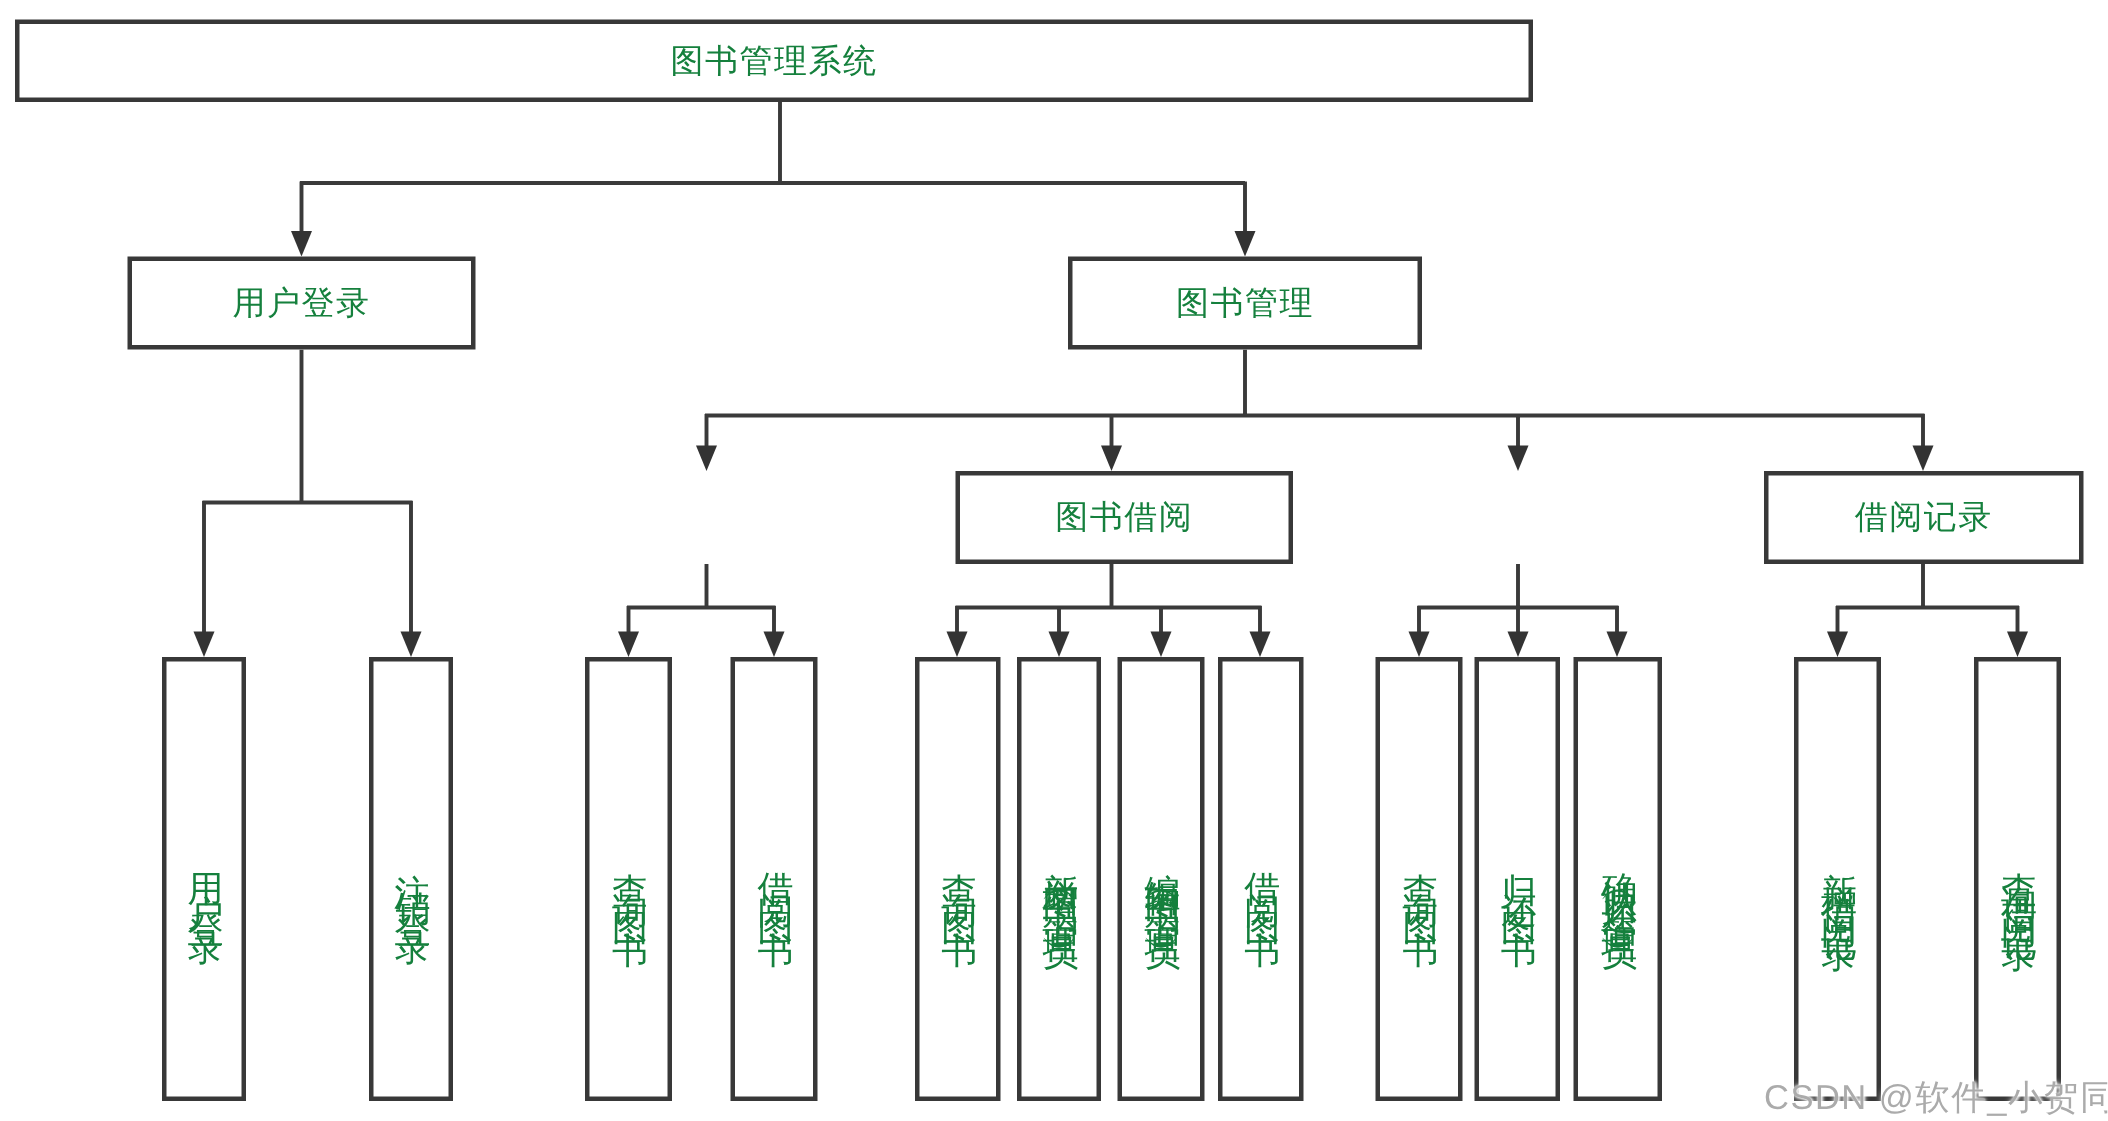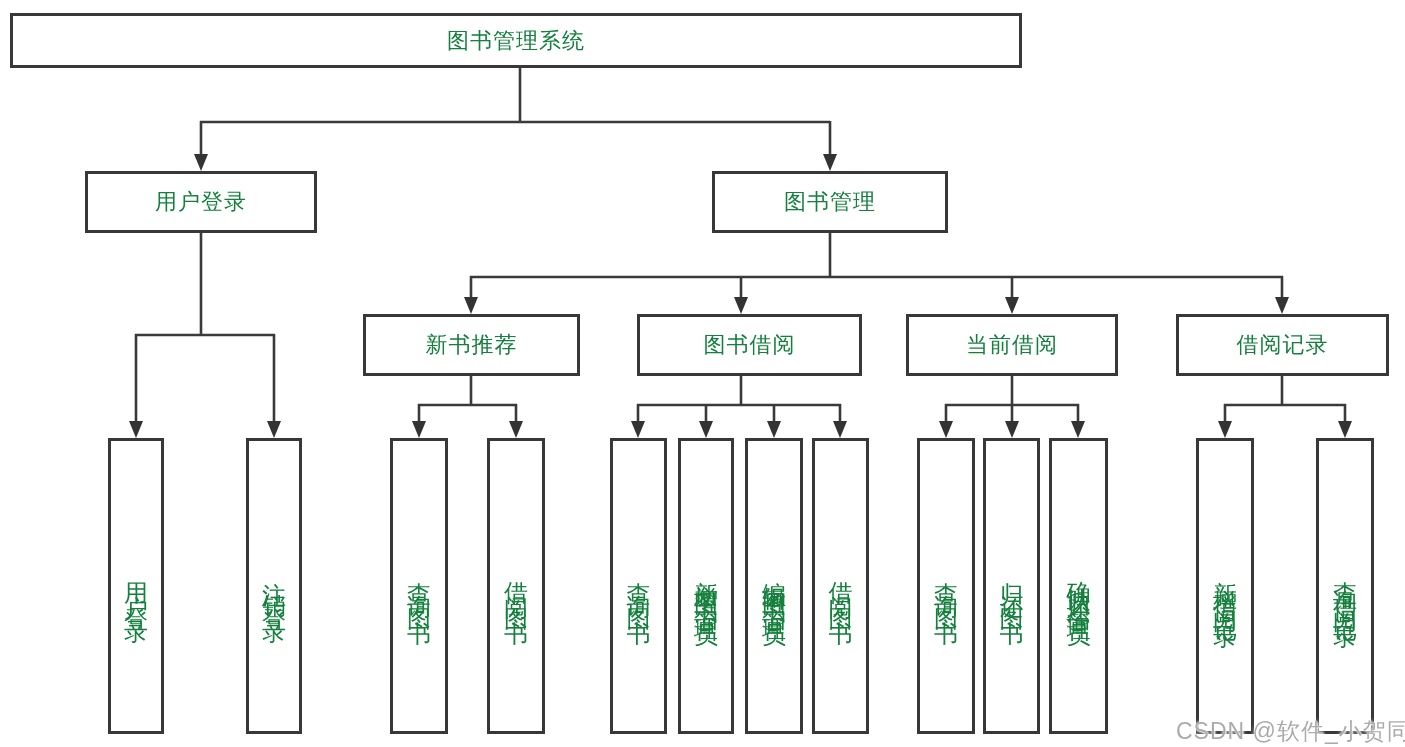--- a/index.html
+++ b/index.html
@@ -83,23 +83,21 @@
     <polygon points="1071,421 1085,421 1078,438"></polygon>
     <polygon points="1218,421 1232,421 1225,438"></polygon>
     <polygon points="1338,421 1352,421 1345,438"></polygon>
   </svg>
 
   <div class="box h" style="left:10px;top:13px;width:1012px;height:55px">图书管理系统</div>
 
   <div class="box h" style="left:85px;top:171px;width:232px;height:62px">用户登录</div>
   <div class="box h" style="left:712px;top:171px;width:236px;height:62px">图书管理</div>
 
-  <div class="box h" style="left:363px;top:314px;width:217px;height:62px">新书推荐</div>
   <div class="box h" style="left:637px;top:314px;width:225px;height:62px">图书借阅</div>
-  <div class="box h" style="left:906px;top:314px;width:212px;height:62px">当前借阅</div>
   <div class="box h" style="left:1176px;top:314px;width:213px;height:62px">借阅记录</div>
 
   <div class="box v" style="left:108px;top:438px;width:56px;height:296px">用户登录</div>
   <div class="box v" style="left:246px;top:438px;width:56px;height:296px">注销登录</div>
 
   <div class="box v" style="left:390px;top:438px;width:58px;height:296px">查询图书</div>
   <div class="box v" style="left:487px;top:438px;width:58px;height:296px">借阅图书</div>
 
   <div class="box v" style="left:610px;top:438px;width:57px;height:296px">查询图书</div>
   <div class="box v v9" style="left:678px;top:438px;width:56px;height:296px">新增图书（管理员）</div>

